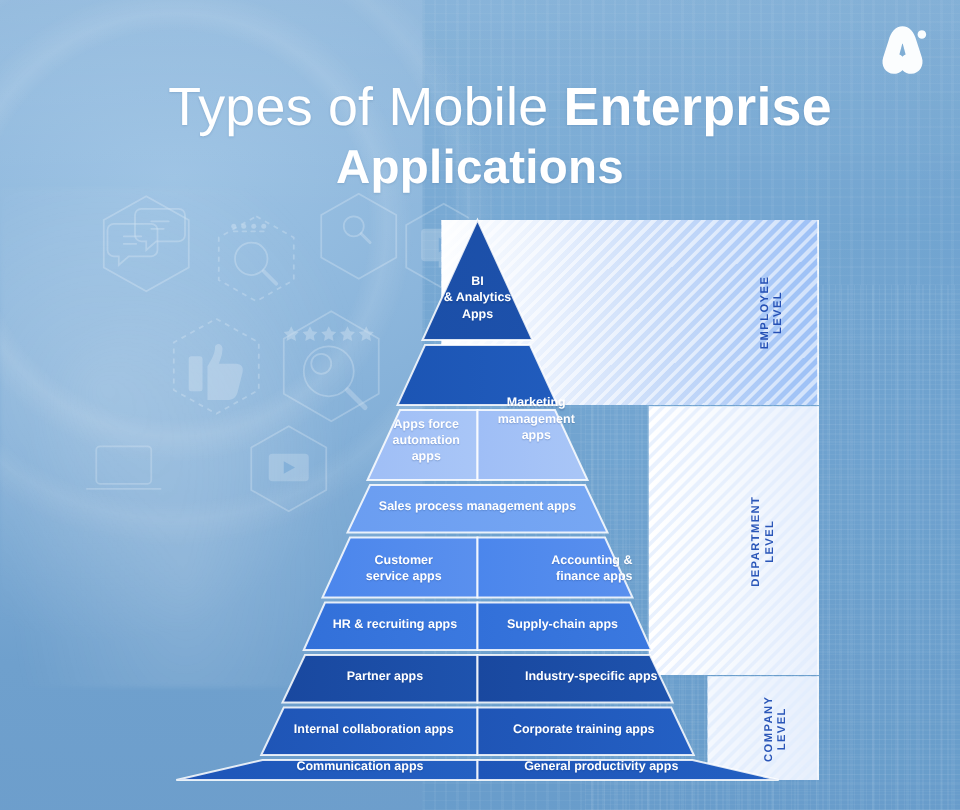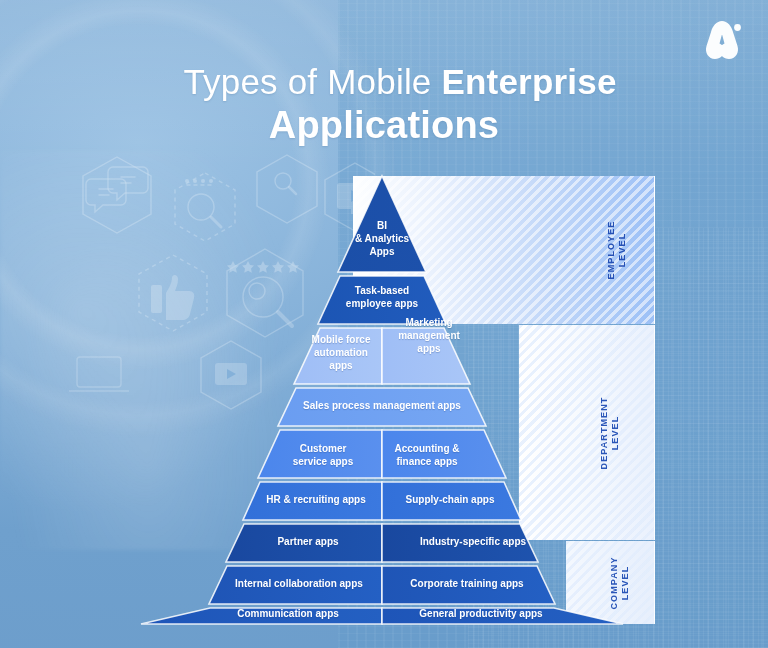--- a/index.html
+++ b/index.html
@@ -53,21 +53,21 @@
   
   .hexwrap{position:absolute;left:55px;top:145px;width:320px;height:270px;opacity:.5;}
   .hexwrap svg{display:block;}
 
   
   .title{
     position:absolute;left:0;right:0;top:62px;text-align:center;
     color:#ffffff;line-height:1.12;letter-spacing:.2px;
     text-shadow:0 1px 2px rgba(40,80,120,.18);
   }
-  .title .l1{display:block;font-size:35px;font-weight:400;padding-left:32px;}
+  .title .l1{display:block;font-size:43px;font-weight:400;padding-left:32px;}
   .title .l1 b{font-weight:700;}
   .title .l2{display:block;font-size:38px;font-weight:700;margin-top:3px;}
 
   
   .logo{position:absolute;right:20px;top:16px;width:52px;height:52px;}
   .logo svg{display:block;}
 
   
   .panel{position:absolute;box-sizing:border-box;}
   .panel .plabel{
@@ -297,45 +297,41 @@
         <polygon points="252,436 424,436 493,452 252,452" fill="url(#g9)"></polygon>
       </g>
     </svg>
 
     <div class="ptext" style="left:202px;top:48px;width:100px;">
       <span>BI</span><br>
       <span>&amp; Analytics</span><br>
       <span>Apps</span>
     </div>
 
-    <div class="ptext" style="left:192px;top:113px;width:120px;">
-      <span>Task-based</span><br>
-      <span>employee apps</span>
-    </div>
 
     <div class="ptext" style="left:168px;top:162px;width:86px;">
-      <span>Mobile force</span><br>
+      <span>Apps force</span><br>
       <span>automation</span><br>
       <span>apps</span>
     </div>
     <div class="ptext" style="left:256px;top:145px;width:86px;">
       <span>Marketing</span><br>
       <span>management</span><br>
       <span>apps</span>
     </div>
 
     <div class="ptext" style="left:140px;top:271px;width:106px;">
       <span>Customer</span><br>
       <span>service apps</span>
     </div>
 
     <div class="ptext" style="left:152px;top:228px;width:200px;">
       <span>Sales process management apps</span>
     </div>
-    <div class="ptext" style="left:242px;top:271px;width:110px;">
+    <div class="ptext" style="left:266px;top:271px;width:110px;text-align:right;">
       <span>Accounting &amp;</span><br>
       <span>finance apps</span>
     </div>
 
     <div class="ptext" style="left:124px;top:322px;width:124px;">
       <span>HR &amp; recruiting apps</span>
     </div>
     <div class="ptext" style="left:258px;top:322px;width:124px;">
       <span>Supply-chain apps</span>
     </div>

